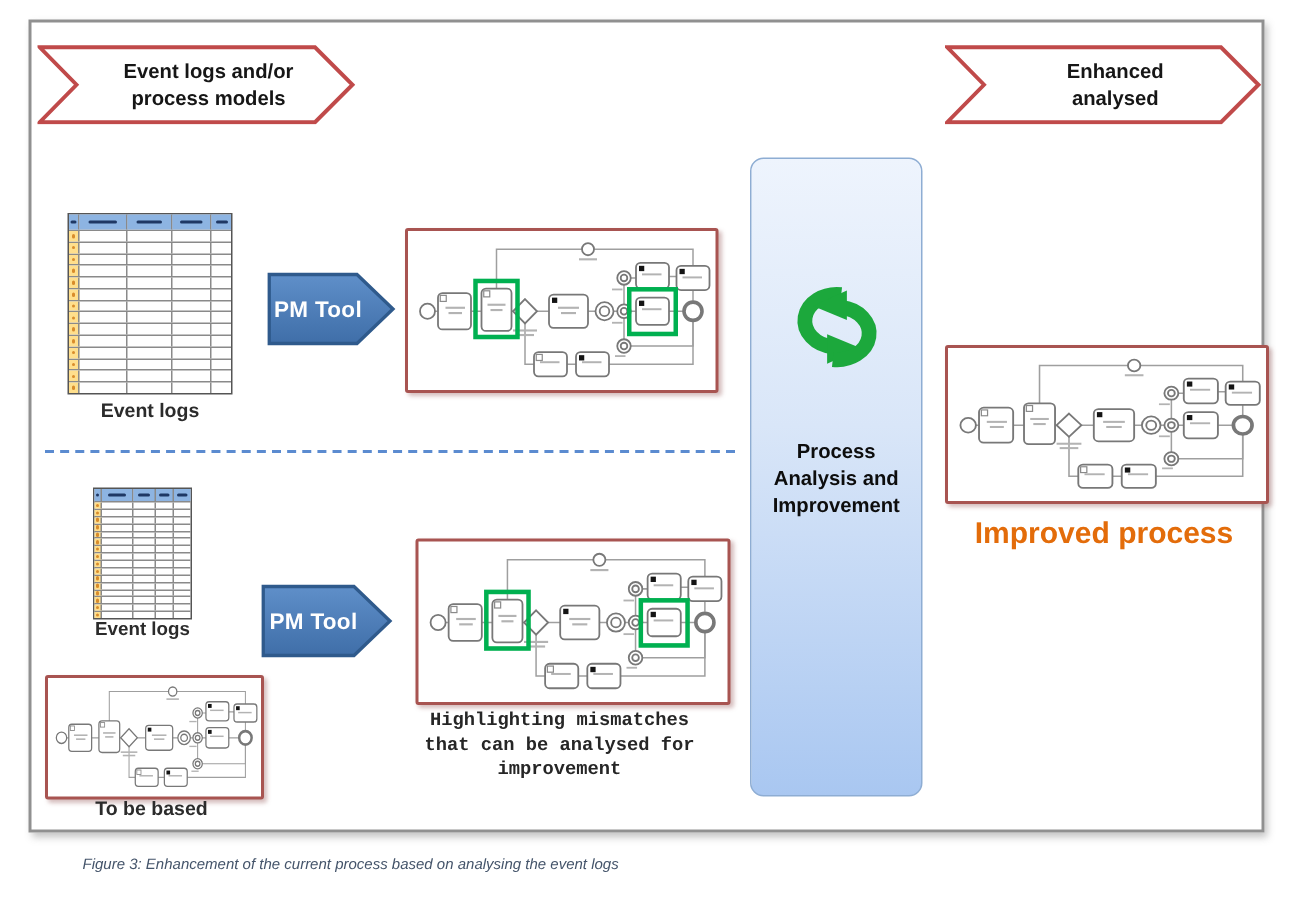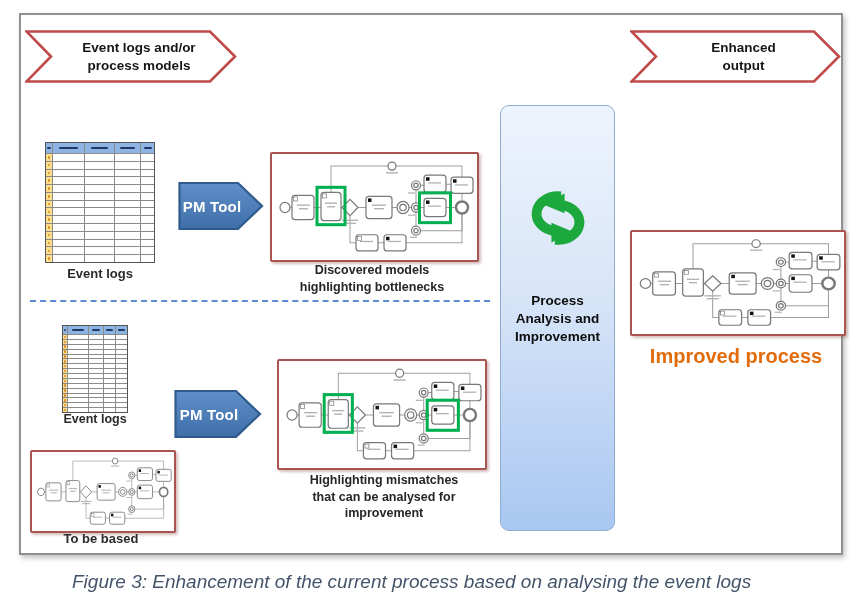--- a/index.html
+++ b/index.html
@@ -46,21 +46,21 @@
   #divider{border-top:2.5px dashed #5b8bd0;height:0;}
 
   
   #panel{border:1.5px solid #8eadd3;border-radius:9px;
          background:linear-gradient(180deg,#eef4fd 0%,#d9e6f8 42%,#a9c7f1 100%);
          display:flex;flex-direction:column;align-items:center;}
   #panel .txt{font-weight:bold;font-size:13.5px;line-height:1.35;color:#0d0d0d;text-align:center;margin-top:38px;}
   #recycle{margin-top:78px;}
 
   #improved{font-weight:bold;font-size:20px;color:#e36c0a;text-align:center;}
-  #figcaption{font-style:italic;font-size:19px;color:#44546a;margin-left:17px;}
+  #figcaption{font-style:italic;font-size:10px;color:#44546a;}
 </style>
 </head>
 <body>
 
 <div id="stage">
 
   <div id="frame" class="abs"></div>
 
   <div class="abs banner" style="left:25px;top:30px;width:212px;">
     <svg width="212" height="53" viewBox="0 0 212 53">
@@ -69,21 +69,21 @@
     <div class="txt pre">Event logs and/or
 process models</div>
   </div>
 
 
   <div class="abs banner" style="left:630px;top:30px;width:211px;">
     <svg width="211" height="53" viewBox="0 0 211 53">
       <polygon points="1.5,1.5 184,1.5 209,26.5 184,51.5 1.5,51.5 26,26.5" fill="#ffffff" stroke="#c04a4a" stroke-width="2.6"></polygon>
     </svg>
     <div class="txt pre">Enhanced
-output</div>
+analysed</div>
   </div>
 
   <div class="abs minitable" id="table1" style="left:45px;top:142px;width:110px;height:121px;">
       <div class="mt-row" style="flex: 0 0 10px;">
         <div class="mt-cell mt-head" style="width: 7px;">
           <div class="smudge"></div>
         </div>
         <div class="mt-cell mt-head" style="width: 33px;">
           <div class="smudge"></div>
         </div>
@@ -300,22 +300,20 @@
     <rect x="114" y="18" width="12" height="1.4"></rect>
     <rect x="136" y="38" width="7" height="1.2"></rect>
           <rect x="136" y="60" width="7" height="1.2"></rect>
     <rect x="138" y="82" width="7" height="1.2"></rect>
   </g>
 
     <rect x="45" y="33" width="28" height="37" fill="none" stroke="#00b050" stroke-width="3"></rect>
     <rect x="147.5" y="38.5" width="31" height="29.5" fill="none" stroke="#00b050" stroke-width="3"></rect>
 </svg>
     </div>
-  <div class="abs miniCaption pre" style="left:272px;top:262px;width:200px;">Discovered models
-highlighting bottlenecks</div>
 
   <div id="divider" class="abs" style="left:30px;top:300px;width:460px;"></div>
 
   <div class="abs minitable" id="table2" style="left:62px;top:325px;width:66px;height:88px;">
       <div class="mt-row" style="flex: 0 0 8px;">
         <div class="mt-cell mt-head" style="width: 5px;">
           <div class="smudge"></div>
         </div>
         <div class="mt-cell mt-head" style="width: 22px;">
           <div class="smudge"></div>
@@ -613,21 +611,21 @@
     <rect x="114" y="18" width="12" height="1.4"></rect>
     <rect x="136" y="38" width="7" height="1.2"></rect>
           <rect x="136" y="60" width="7" height="1.2"></rect>
     <rect x="138" y="82" width="7" height="1.2"></rect>
   </g>
 
     <rect x="45" y="33" width="28" height="37" fill="none" stroke="#00b050" stroke-width="3"></rect>
     <rect x="147.5" y="38.5" width="31" height="29.5" fill="none" stroke="#00b050" stroke-width="3"></rect>
 </svg>
     </div>
-  <div class="abs miniCaption pre" style="left:281px;top:472px;width:206px;">Highlighting mismatches
+  <div class="abs miniCaption pre" style="left:270px;top:472px;width:206px;font-family:Liberation Mono, monospace;">Highlighting mismatches
 that can be analysed for
 improvement</div>
 
   <div id="panel" class="abs" style="left:500px;top:105px;width:113px;height:424px;">
     <svg id="recycle" width="94" height="70" viewBox="0 0 100 72">
       <g>
         <path d="M53 12 A22 18 0 1 0 47 49" stroke="#1ca83c" stroke-width="10.5" fill="none"></path>
         <polygon points="43,40 67,50 43,61" fill="#1ca83c"></polygon>
       </g>
       <g transform="rotate(180 50 35)">

